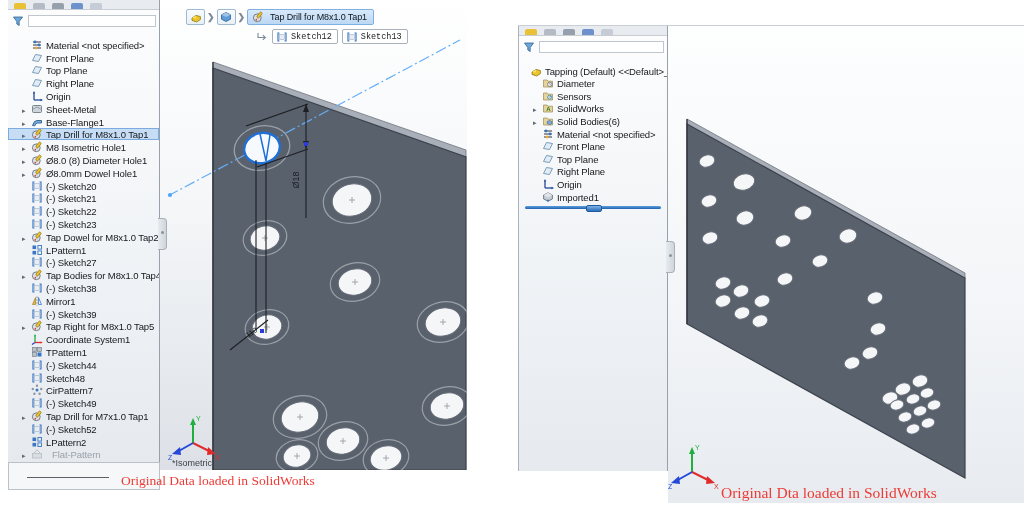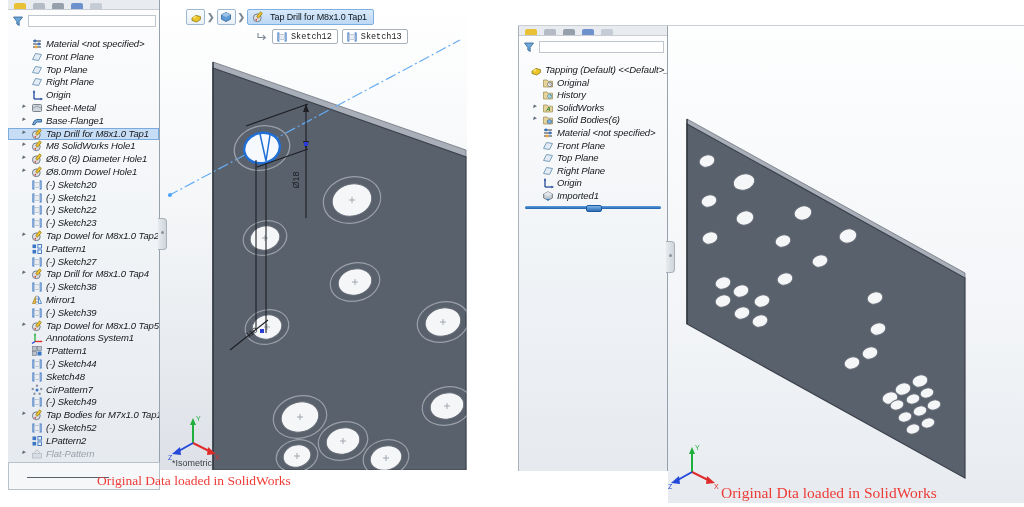--- a/index.html
+++ b/index.html
@@ -18,29 +18,29 @@
 
   .tabstrip{height:9px;display:flex;align-items:flex-end;gap:7px;padding-left:6px;
             background:#e8ebef;border-bottom:1px solid #c8cdd4;overflow:hidden;}
   .tabstub{width:12px;height:6px;border-radius:2px 2px 0 0;opacity:.9;}
 
   .filterrow{height:17px;display:flex;align-items:center;padding:2px 3px 1px 4px;gap:3px;}
   .filterrow input{flex:1;height:12px;border:1px solid #bfc6cd;background:#fff;
                    font-size:9px;padding:0 3px;outline:none;box-sizing:border-box;}
 
   .tree{position:relative;padding-top:8px;}
-  .trow{display:flex;align-items:flex-start;height:12.8px;padding-left:14px;white-space:nowrap;
-        overflow:hidden;cursor:default;font-style:italic;}
+  .trow{display:flex;align-items:flex-end;height:12.8px;padding-left:14px;white-space:nowrap;
+        overflow:hidden;cursor:default;}
   #rw-tree .trow{height:12.6px;}
   .trow.root{padding-left:2px;}
   .tarrow{width:9px;flex:0 0 9px;font-size:7px;line-height:8px;color:#5f6a74;text-align:left;}
   .ticon{width:13px;flex:0 0 13px;height:12px;display:inline-flex;align-items:center;}
   .tlabel{font-size:9.5px;color:#15181c;padding-left:2px;letter-spacing:-0.1px;}
   .trow.sel{background:#c7ddf6;outline:1px solid #7cabdf;outline-offset:-1px;}
-  .trow.gray .tlabel{color:#9aa1a9;}
+  .trow.gray .tlabel{color:#9aa1a9;margin-left:6px;}
   .trow.gray .ticon{opacity:.55;}
 
   .rollback{height:3px;margin:3px 6px 0 6px;border-radius:2px;
             background:linear-gradient(180deg,#5f9fdd,#1f62ad);position:relative;}
   .rollback:after{content:"";position:absolute;left:50%;top:-1px;width:14px;height:5px;margin-left:-7px;
                   background:linear-gradient(180deg,#7db2e6,#2e6fb8);border:1px solid #1d5a9e;border-radius:2px;}
 
   #lw-bottombar{position:absolute;left:0;top:462px;width:152px;height:28px;background:#f5f7f9;
                 border:1px solid #b9c1c9;box-sizing:border-box;}
   #lw-bottombar .grip{position:absolute;left:18px;top:14px;width:82px;height:0;border-top:1.5px solid #5a6168;}
@@ -65,21 +65,21 @@
   .crumb-sel{display:flex;align-items:center;gap:3px;height:14px;padding:0 6px 0 4px;
              background:linear-gradient(180deg,#d8e9fb,#bcd8f4);border:1px solid #7fb0e2;border-radius:2px;}
   .crumb-sel .tlabel{font-size:9px;color:#10151b;}
   #chiprow{position:absolute;left:96px;top:29px;display:flex;align-items:center;gap:4px;z-index:8;}
   .chip{display:flex;align-items:center;gap:2px;height:13px;padding:0 5px 0 3px;background:#fff;
         border:1px solid #a9b2ba;border-radius:2px;font-size:8.5px;color:#222;font-family:Liberation Mono, monospace;}
   .branch-ico{display:inline-flex;}
 
   
   .caption{position:absolute;font-family:"Liberation Serif",serif;color:#ee3b36;z-index:50;white-space:nowrap;}
-  #cap-left{left:97px;top:473px;font-size:13.5px;}
+  #cap-left{left:121px;top:473px;font-size:13.5px;}
   #cap-right{left:721px;top:484px;font-size:15.5px;}
 </style>
 </head>
 <body>
 
 <div class="window" id="lw">
 
   <div class="tree-panel" id="lw-panel">
     <div class="tabstrip" id="lw-tabs">
         <span class="tabstub" style="background: rgb(233, 188, 34);"></span>
@@ -186,21 +186,21 @@
         </div>
         <div class="trow">
           <span class="tarrow">▸</span>
           <span class="ticon">
             <svg width="12" height="12" viewBox="0 0 12 12" xmlns="http://www.w3.org/2000/svg">
               <circle cx="5.3" cy="6.8" r="3.9" fill="#dde1e6" stroke="#69737f" stroke-width=".9"></circle>
               <rect x="6.2" y="0.8" width="2.6" height="6.4" rx="1" transform="rotate(38 7.5 4)" fill="#f0c12c" stroke="#8d7a16" stroke-width=".7"></rect>
               <polygon points="3.2,8.7 5.6,7.3 4.4,9.9" fill="#d43c2a"></polygon>
             </svg>
           </span>
-          <span class="tlabel">M8 SolidWorks Hole1</span>
+          <span class="tlabel">M8 Isometric Hole1</span>
         </div>
         <div class="trow">
           <span class="tarrow">▸</span>
           <span class="ticon">
             <svg width="12" height="12" viewBox="0 0 12 12" xmlns="http://www.w3.org/2000/svg">
               <circle cx="5.3" cy="6.8" r="3.9" fill="#dde1e6" stroke="#69737f" stroke-width=".9"></circle>
               <rect x="6.2" y="0.8" width="2.6" height="6.4" rx="1" transform="rotate(38 7.5 4)" fill="#f0c12c" stroke="#8d7a16" stroke-width=".7"></rect>
               <polygon points="3.2,8.7 5.6,7.3 4.4,9.9" fill="#d43c2a"></polygon>
             </svg>
           </span>
@@ -292,21 +292,21 @@
         </div>
         <div class="trow">
           <span class="tarrow">▸</span>
           <span class="ticon">
             <svg width="12" height="12" viewBox="0 0 12 12" xmlns="http://www.w3.org/2000/svg">
               <circle cx="5.3" cy="6.8" r="3.9" fill="#dde1e6" stroke="#69737f" stroke-width=".9"></circle>
               <rect x="6.2" y="0.8" width="2.6" height="6.4" rx="1" transform="rotate(38 7.5 4)" fill="#f0c12c" stroke="#8d7a16" stroke-width=".7"></rect>
               <polygon points="3.2,8.7 5.6,7.3 4.4,9.9" fill="#d43c2a"></polygon>
             </svg>
           </span>
-          <span class="tlabel">Tap Drill for M8x1.0 Tap4</span>
+          <span class="tlabel">Tap Bodies for M8x1.0 Tap4</span>
         </div>
         <div class="trow">
           <span class="tarrow"></span>
           <span class="ticon">
             <svg width="12" height="12" viewBox="0 0 12 12" xmlns="http://www.w3.org/2000/svg">
               <path d="M3.5,2 L2,2 L2,10 L3.5,10 M8.5,2 L10,2 L10,10 L8.5,10" fill="none" stroke="#3a76c4" stroke-width="1.2"></path>
               <rect x="3.6" y="3.4" width="4.8" height="5.2" fill="#e8edf3" stroke="#9fb0c2" stroke-width=".6"></rect>
             </svg>
           </span>
           <span class="tlabel">(-) Sketch38</span>
@@ -334,36 +334,36 @@
         </div>
         <div class="trow">
           <span class="tarrow">▸</span>
           <span class="ticon">
             <svg width="12" height="12" viewBox="0 0 12 12" xmlns="http://www.w3.org/2000/svg">
               <circle cx="5.3" cy="6.8" r="3.9" fill="#dde1e6" stroke="#69737f" stroke-width=".9"></circle>
               <rect x="6.2" y="0.8" width="2.6" height="6.4" rx="1" transform="rotate(38 7.5 4)" fill="#f0c12c" stroke="#8d7a16" stroke-width=".7"></rect>
               <polygon points="3.2,8.7 5.6,7.3 4.4,9.9" fill="#d43c2a"></polygon>
             </svg>
           </span>
-          <span class="tlabel">Tap Dowel for M8x1.0 Tap5</span>
+          <span class="tlabel">Tap Right for M8x1.0 Tap5</span>
         </div>
         <div class="trow">
           <span class="tarrow"></span>
           <span class="ticon">
             <svg width="12" height="12" viewBox="0 0 12 12" xmlns="http://www.w3.org/2000/svg">
               <g stroke-width="1.3" fill="none">
                 <line x1="4" y1="9.5" x2="4" y2="2.5" stroke="#1faf3c"></line>
                 <line x1="4" y1="9.5" x2="10.5" y2="9.5" stroke="#e02b2b"></line>
                 <line x1="4" y1="9.5" x2="1" y2="11.5" stroke="#2448d8"></line>
               </g>
               <polygon points="2.9,3.3 4,1 5.1,3.3" fill="#1faf3c"></polygon>
               <polygon points="9.6,8.4 11.8,9.5 9.6,10.6" fill="#e02b2b"></polygon>
             </svg>
           </span>
-          <span class="tlabel">Annotations System1</span>
+          <span class="tlabel">Coordinate System1</span>
         </div>
         <div class="trow">
           <span class="tarrow"></span>
           <span class="ticon">
             <svg width="12" height="12" viewBox="0 0 12 12" xmlns="http://www.w3.org/2000/svg">
               <rect x="1.5" y="1.5" width="4" height="4" fill="#b9c1ca" stroke="#69737f" stroke-width=".6"></rect>
               <rect x="6.5" y="1.5" width="4" height="4" fill="#b9c1ca" stroke="#69737f" stroke-width=".6"></rect>
               <rect x="1.5" y="6.5" width="4" height="4" fill="#b9c1ca" stroke="#69737f" stroke-width=".6"></rect>
               <rect x="6.5" y="6.5" width="4" height="4" fill="#3a76c4"></rect>
             </svg>
@@ -418,21 +418,21 @@
         </div>
         <div class="trow">
           <span class="tarrow">▸</span>
           <span class="ticon">
             <svg width="12" height="12" viewBox="0 0 12 12" xmlns="http://www.w3.org/2000/svg">
               <circle cx="5.3" cy="6.8" r="3.9" fill="#dde1e6" stroke="#69737f" stroke-width=".9"></circle>
               <rect x="6.2" y="0.8" width="2.6" height="6.4" rx="1" transform="rotate(38 7.5 4)" fill="#f0c12c" stroke="#8d7a16" stroke-width=".7"></rect>
               <polygon points="3.2,8.7 5.6,7.3 4.4,9.9" fill="#d43c2a"></polygon>
             </svg>
           </span>
-          <span class="tlabel">Tap Bodies for M7x1.0 Tap1</span>
+          <span class="tlabel">Tap Drill for M7x1.0 Tap1</span>
         </div>
         <div class="trow">
           <span class="tarrow"></span>
           <span class="ticon">
             <svg width="12" height="12" viewBox="0 0 12 12" xmlns="http://www.w3.org/2000/svg">
               <path d="M3.5,2 L2,2 L2,10 L3.5,10 M8.5,2 L10,2 L10,10 L8.5,10" fill="none" stroke="#3a76c4" stroke-width="1.2"></path>
               <rect x="3.6" y="3.4" width="4.8" height="5.2" fill="#e8edf3" stroke="#9fb0c2" stroke-width=".6"></rect>
             </svg>
           </span>
           <span class="tlabel">(-) Sketch52</span>
@@ -632,32 +632,32 @@
         </div>
         <div class="trow">
           <span class="tarrow"></span>
           <span class="ticon">
             <svg width="12" height="12" viewBox="0 0 12 12" xmlns="http://www.w3.org/2000/svg">
               <path d="M1.5,3 L5,3 L6,4.2 L10.5,4.2 L10.5,10 L1.5,10 Z" fill="#e8d49a" stroke="#9a8a52" stroke-width=".7"></path>
               <circle cx="7.8" cy="7.3" r="2.2" fill="#fff" stroke="#53585e" stroke-width=".7"></circle>
               <path d="M7.8,6 L7.8,7.3 L8.8,7.9" fill="none" stroke="#53585e" stroke-width=".7"></path>
             </svg>
           </span>
-          <span class="tlabel">Original</span>
+          <span class="tlabel">Diameter</span>
         </div>
         <div class="trow">
           <span class="tarrow"></span>
           <span class="ticon">
             <svg width="12" height="12" viewBox="0 0 12 12" xmlns="http://www.w3.org/2000/svg">
               <path d="M1.5,3 L5,3 L6,4.2 L10.5,4.2 L10.5,10 L1.5,10 Z" fill="#e8d49a" stroke="#9a8a52" stroke-width=".7"></path>
               <circle cx="7.6" cy="7.2" r="2" fill="#bfe3ef" stroke="#3b82a0" stroke-width=".7"></circle>
               <line x1="7.6" y1="7.2" x2="8.9" y2="6.2" stroke="#3b82a0" stroke-width=".8"></line>
             </svg>
           </span>
-          <span class="tlabel">History</span>
+          <span class="tlabel">Sensors</span>
         </div>
         <div class="trow">
           <span class="tarrow">▸</span>
           <span class="ticon">
             <svg width="12" height="12" viewBox="0 0 12 12" xmlns="http://www.w3.org/2000/svg">
               <path d="M1.5,3 L5,3 L6,4.2 L10.5,4.2 L10.5,10 L1.5,10 Z" fill="#e8d49a" stroke="#9a8a52" stroke-width=".7"></path>
               <text x="4.2" y="9.4" font-size="6" font-family="Liberation Sans, sans-serif" fill="#1f7a2f" font-weight="bold">A</text>
             </svg>
           </span>
           <span class="tlabel">SolidWorks</span>

